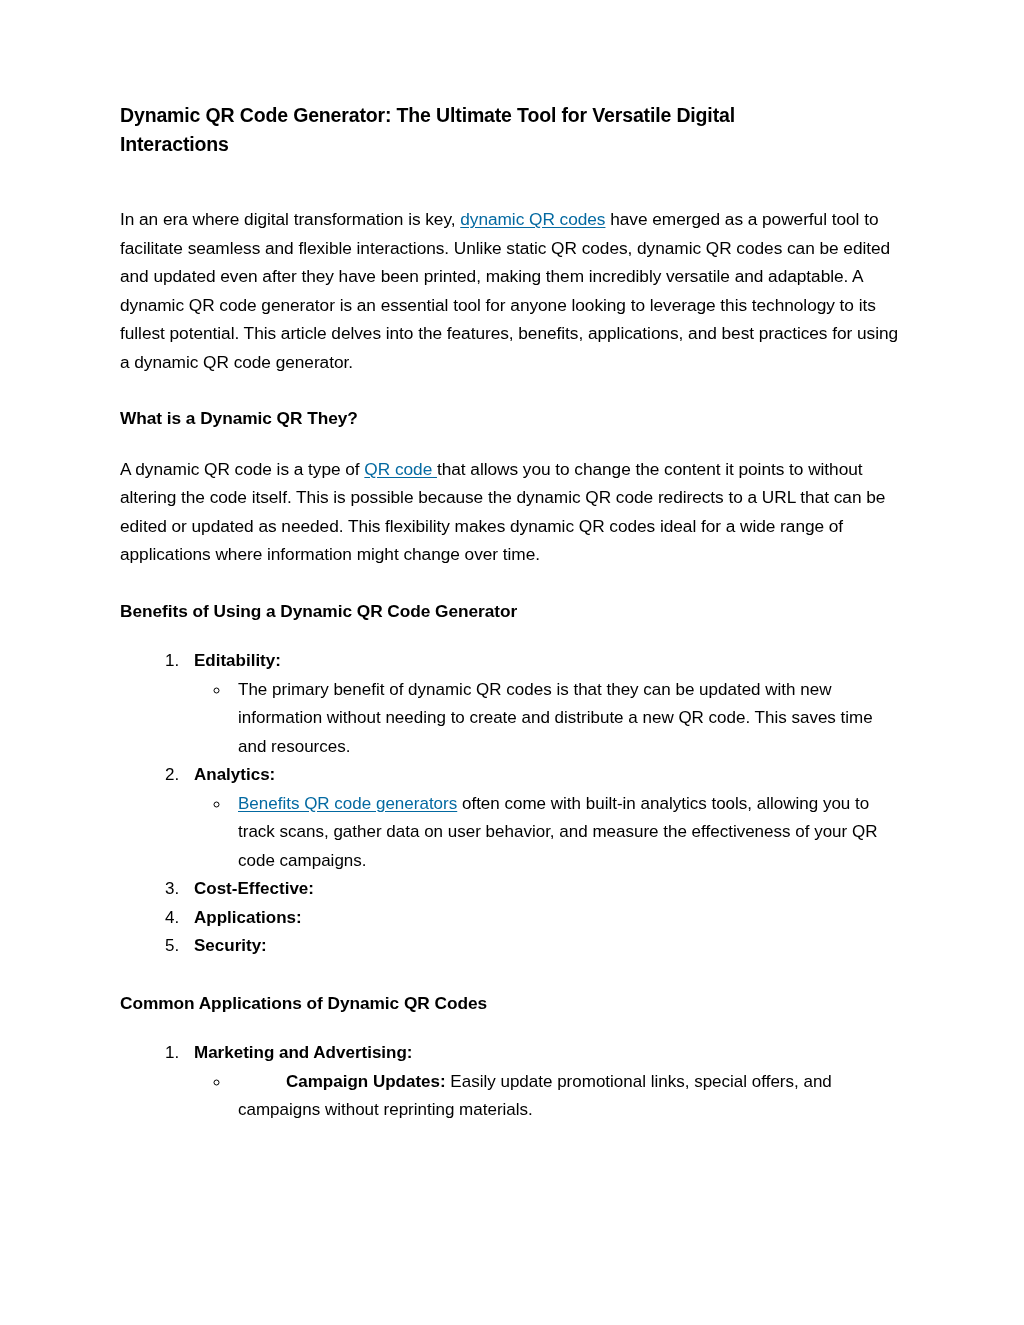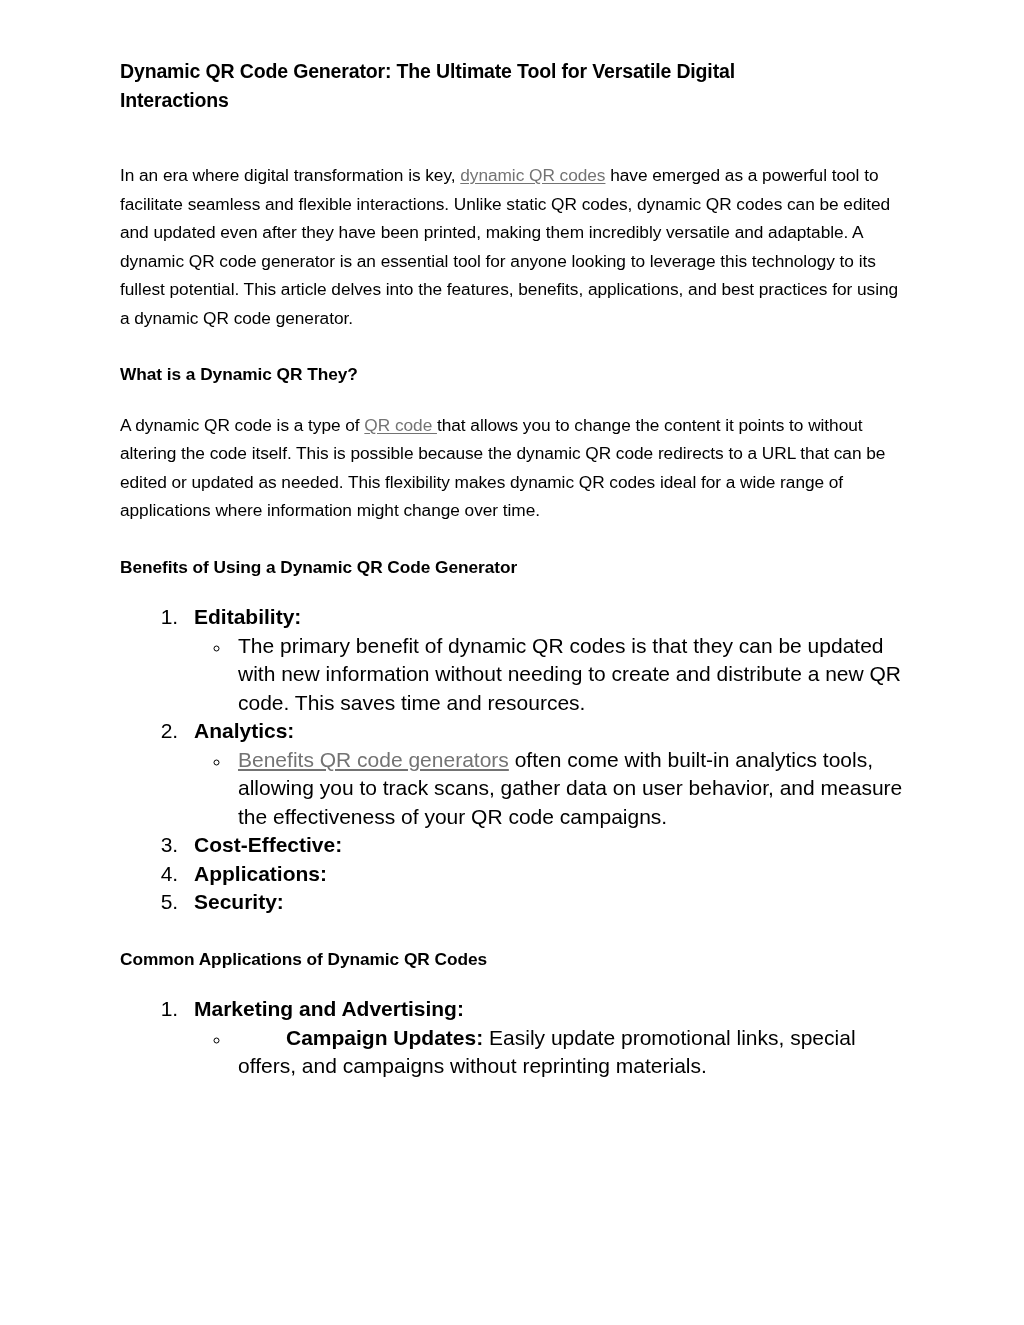--- a/index.html
+++ b/index.html
@@ -13,21 +13,21 @@
     font-family: "Liberation Sans", sans-serif;
     color: #000000;
     -webkit-font-smoothing: antialiased;
   }
   #page {
     position: relative;
     width: 1024px;
     height: 1325px;
     background: #ffffff;
     box-sizing: border-box;
-    padding: 57px 119px 0 120px;
+    padding: 101px 119px 0 120px;
   }
   .doc-title {
     font-size: 19.5px;
     font-weight: bold;
     line-height: 29px;
     margin: 0 0 0 0;
     letter-spacing: -0.15px;
     max-width: 712px;
   }
   p.body-para {
@@ -40,29 +40,29 @@
     font-size: 17.3px;
     font-weight: bold;
     line-height: 28.5px;
     margin: 0;
     letter-spacing: -0.05px;
   }
   .gap-lg { height: 46px; }
   .gap-md { height: 28px; }
   .gap-sm { height: 22px; }
   a.doc-link, .doc-link {
-    color: #737373;
+    color: #0369a1;
     text-decoration: underline;
     text-underline-offset: 2px;
   }
   ol.num-list {
     list-style-type: decimal;
     margin: 0;
     padding: 0 0 0 64px;
-    font-size: 21px;
+    font-size: 17px;
     line-height: 28.5px;
   }
   ol.num-list > li {
     font-weight: bold;
     padding-left: 10px;
     margin: 0;
   }
   ol.num-list > li::marker {
     font-weight: normal;
   }

